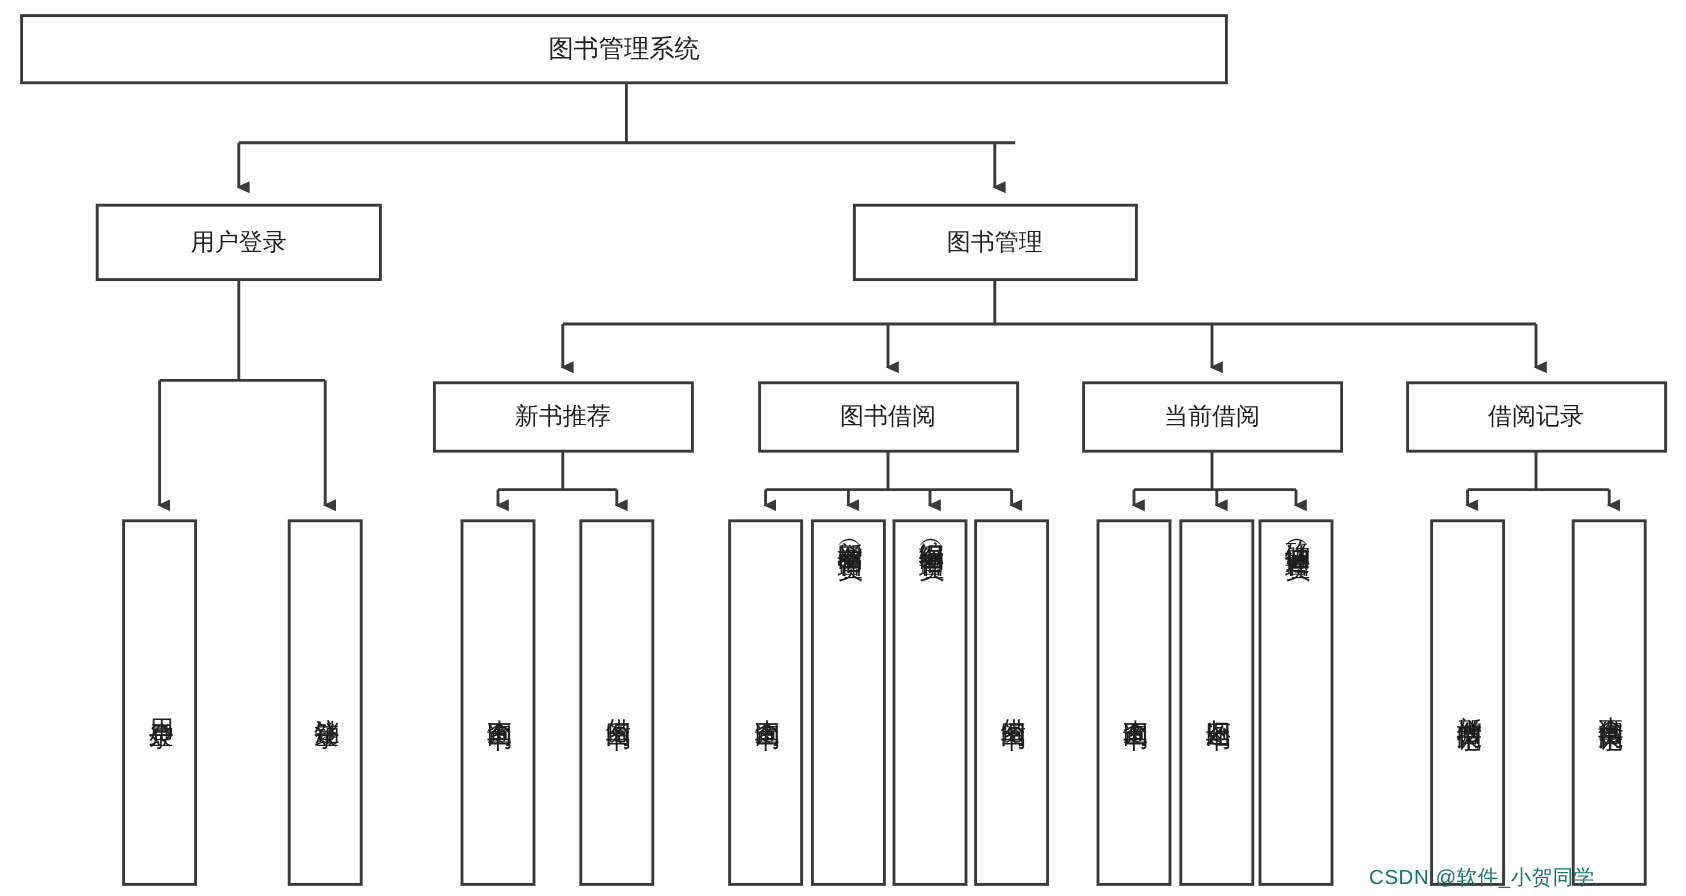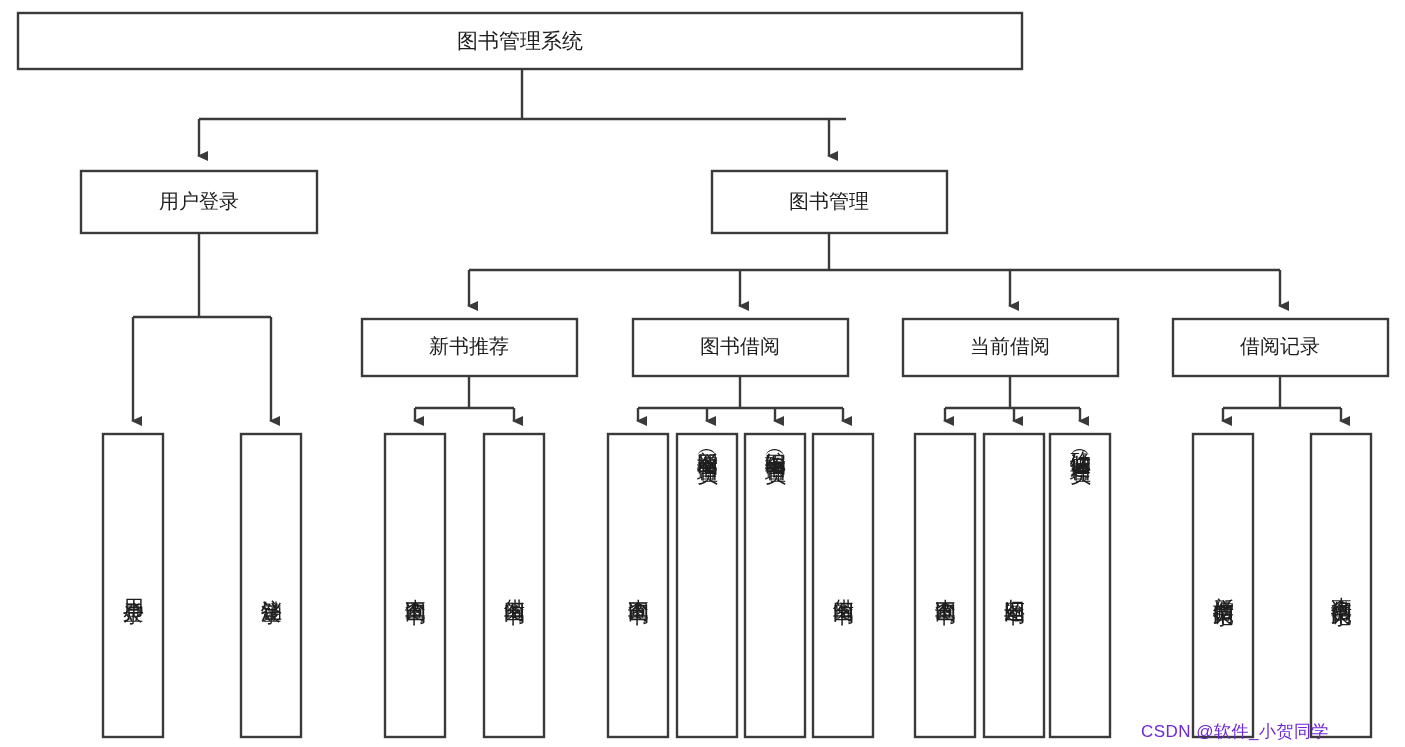--- a/index.html
+++ b/index.html
@@ -78,21 +78,21 @@
     color: #1e1e1e;
     white-space: nowrap;
     text-align: center;
   }
   .watermark {
     position: absolute;
     right: 8px;
     bottom: 4px;
     font-family: "Liberation Sans", "DejaVu Sans", sans-serif;
     font-size: 17px;
-    color: #6d28d9;
+    color: #0f766e;
     white-space: nowrap;
     letter-spacing: 0.5px;
   }
 </style>
 </head>
 <body>
 
 <div id="diagram-root">
 
   <svg class="diagram-svg" viewBox="0 0 1405 747">

